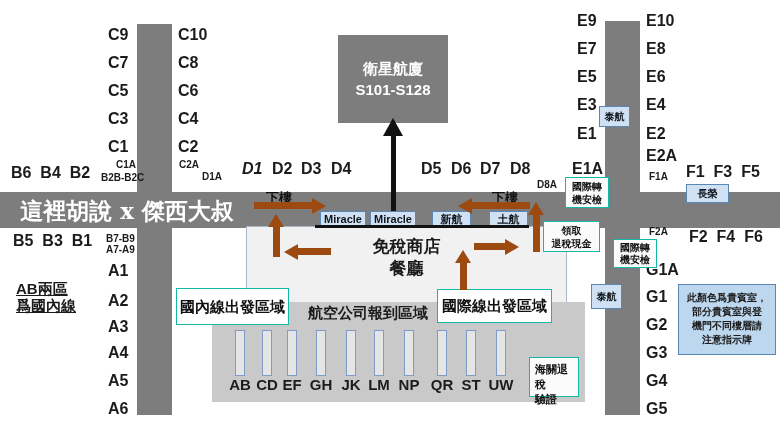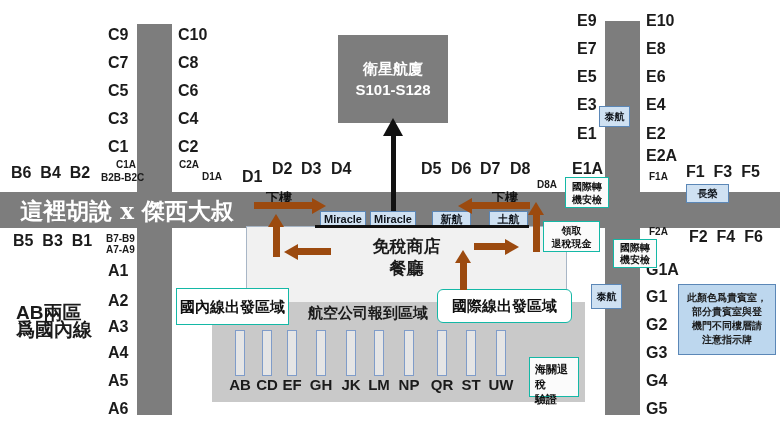--- a/index.html
+++ b/index.html
@@ -72,26 +72,26 @@
   <span class="gate" style="left:11px;top:164px;">B6  B4  B2</span>
   <span class="gate" style="left:13px;top:232px;">B5  B3  B1</span>
   <span class="gate-sm" style="left:106px;top:233px;">B7-B9</span>
   <span class="gate-sm" style="left:106px;top:244px;">A7-A9</span>
   <span class="gate" style="left:108px;top:262px;">A1</span>
   <span class="gate" style="left:108px;top:292px;">A2</span>
   <span class="gate" style="left:108px;top:318px;">A3</span>
   <span class="gate" style="left:108px;top:344px;">A4</span>
   <span class="gate" style="left:108px;top:372px;">A5</span>
   <span class="gate" style="left:108px;top:400px;">A6</span>
-  <div style="position:absolute;left:16px;top:304px;font-weight:700;font-size:19px;line-height:17px;">
+  <div style="position:absolute;left:16px;top:280px;font-weight:700;font-size:15px;line-height:17px;text-decoration:underline;">
     <span class="small-line">AB兩區</span>
     <span class="small-line">爲國內線</span>
   </div>
 
-  <span class="gate" style="left:242px;top:168px;">D1</span>
+  <span class="gate" style="left:242px;top:160px;font-style:italic;">D1</span>
   <span class="gate" style="left:272px;top:160px;">D2</span>
   <span class="gate" style="left:301px;top:160px;">D3</span>
   <span class="gate" style="left:331px;top:160px;">D4</span>
   <span class="gate" style="left:421px;top:160px;">D5</span>
   <span class="gate" style="left:451px;top:160px;">D6</span>
   <span class="gate" style="left:480px;top:160px;">D7</span>
   <span class="gate" style="left:510px;top:160px;">D8</span>
   <span class="gate-sm" style="left:537px;top:179px;">D8A</span>
 
   <span class="gate" style="left:577px;top:12px;">E9</span>
@@ -143,21 +143,21 @@
   <span class="counter-label" style="left:276px;">EF</span>
   <span class="counter-label" style="left:305px;">GH</span>
   <span class="counter-label" style="left:335px;">JK</span>
   <span class="counter-label" style="left:363px;">LM</span>
   <span class="counter-label" style="left:393px;">NP</span>
   <span class="counter-label" style="left:426px;">QR</span>
   <span class="counter-label" style="left:455px;">ST</span>
   <span class="counter-label" style="left:485px;">UW</span>
 
   <div class="whitebox" style="left:176px;top:288px;width:113px;height:37px;font-size:15px;line-height:35px;background:#fff;">國內線出發區域</div>
-  <div class="whitebox" style="left:437px;top:289px;width:135px;height:34px;font-size:15px;line-height:32px;background:#fff;border-radius:6px;">國際線出發區域</div>
+  <div class="whitebox" style="left:437px;top:289px;width:115px;height:34px;font-size:15px;line-height:32px;background:#fff;">國際線出發區域</div>
 
   <div class="bluebox" style="left:320px;top:211px;width:46px;height:16px;font-size:11px;line-height:14px;">Miracle</div>
   <div class="bluebox" style="left:370px;top:211px;width:46px;height:16px;font-size:11px;line-height:14px;">Miracle</div>
   <div class="bluebox" style="left:432px;top:211px;width:39px;height:16px;font-size:11px;line-height:14px;">新航</div>
   <div class="bluebox" style="left:489px;top:211px;width:39px;height:16px;font-size:11px;line-height:14px;">土航</div>
   <div style="position:absolute;left:315px;top:225px;width:214px;height:3px;background:#111;"></div>
   <div class="bluebox" style="left:599px;top:106px;width:31px;height:21px;font-size:10px;line-height:19px;">泰航</div>
   <div class="bluebox" style="left:591px;top:284px;width:31px;height:25px;font-size:10px;line-height:23px;">泰航</div>
   <div class="bluebox" style="left:686px;top:184px;width:43px;height:19px;font-size:10px;line-height:17px;">長榮</div>
 

